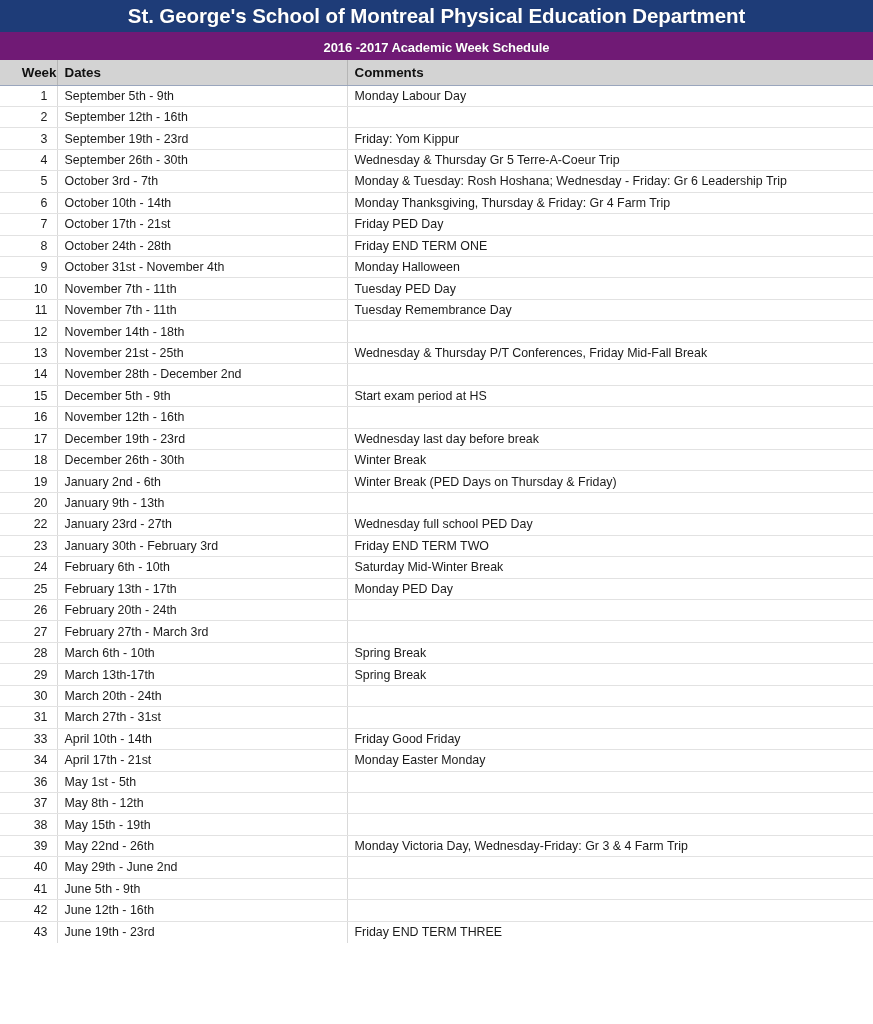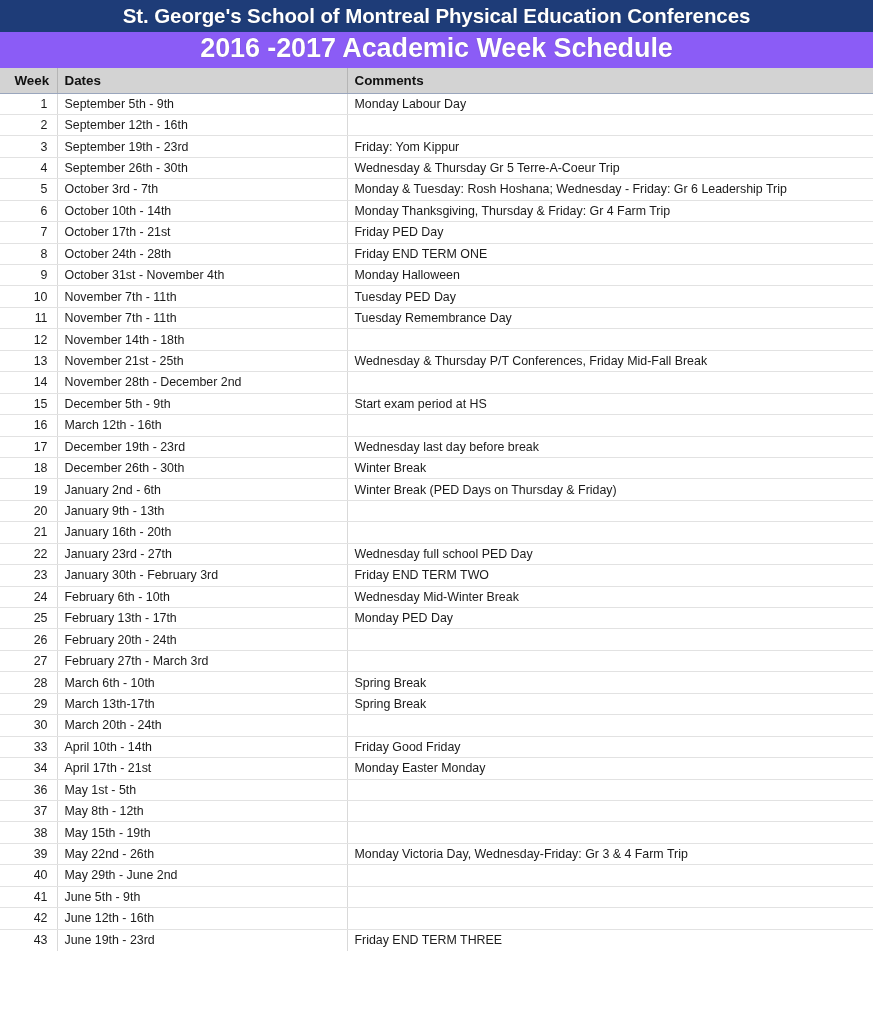--- a/index.html
+++ b/index.html
@@ -31,24 +31,24 @@
     letter-spacing: -0.1px;
     text-shadow: 0 0 1px rgba(0,0,0,0.35);
   }
   .banner-primary {
     background: #1e3c78;
     height: 32px;
     line-height: 32px;
     font-size: 20.5px;
   }
   .banner-secondary {
-    background: #8b5cf6;
-    height: 36px;
+    background: #701a75;
+    height: 28px;
     line-height: 32px;
-    font-size: 27px;
+    font-size: 13px;
   }
 
   
   table.schedule {
     width: 873px;
     border-collapse: collapse;
     table-layout: fixed;
     font-size: 12.4px;
     color: #1b1b1b;
   }
@@ -63,21 +63,21 @@
     color: #111111;
     height: 25px;
     padding: 0 0 0 7px;
     text-align: left;
     border-right: 1px solid #b5b5b5;
     border-bottom: 1px solid #9aa6bd;
     vertical-align: middle;
     box-sizing: border-box;
     white-space: nowrap;
   }
-  thead th.th-week { text-align: center; }
+  thead th.th-week { text-align: right; }
   thead th:last-child { border-right: none; }
 
   tbody td {
     height: 21.45px;
     padding: 0 0 0 7px;
     border-bottom: 1px solid #e2e2e2;
     border-right: 1px solid #d9d9d9;
     vertical-align: middle;
     box-sizing: border-box;
     white-space: nowrap;
@@ -93,21 +93,21 @@
   }
   tbody tr:last-child td {
     border-bottom: none;
   }
 </style>
 </head>
 <body>
 
 <div id="page">
 
-  <div class="banner banner-primary">St. George's School of Montreal Physical Education Conferences</div>
+  <div class="banner banner-primary">St. George's School of Montreal Physical Education Department</div>
 
   <div class="banner banner-secondary">2016 -2017 Academic Week Schedule</div>
 
   <table class="schedule">
     <colgroup>
       <col class="c-week">
       <col class="c-dates">
       <col class="c-comm">
     </colgroup>
     <thead>
@@ -188,21 +188,21 @@
           <td class="cell-dates">November 28th - December 2nd</td>
           <td class="cell-comments"></td>
         </tr>
         <tr>
           <td class="cell-week">15</td>
           <td class="cell-dates">December 5th - 9th</td>
           <td class="cell-comments">Start exam period at HS</td>
         </tr>
         <tr>
           <td class="cell-week">16</td>
-          <td class="cell-dates">March 12th - 16th</td>
+          <td class="cell-dates">November 12th - 16th</td>
           <td class="cell-comments"></td>
         </tr>
         <tr>
           <td class="cell-week">17</td>
           <td class="cell-dates">December 19th - 23rd</td>
           <td class="cell-comments">Wednesday last day before break</td>
         </tr>
         <tr>
           <td class="cell-week">18</td>
           <td class="cell-dates">December 26th - 30th</td>
@@ -212,38 +212,33 @@
           <td class="cell-week">19</td>
           <td class="cell-dates">January 2nd - 6th</td>
           <td class="cell-comments">Winter Break (PED Days on Thursday &amp; Friday)</td>
         </tr>
         <tr>
           <td class="cell-week">20</td>
           <td class="cell-dates">January 9th - 13th</td>
           <td class="cell-comments"></td>
         </tr>
         <tr>
-          <td class="cell-week">21</td>
-          <td class="cell-dates">January 16th - 20th</td>
-          <td class="cell-comments"></td>
-        </tr>
-        <tr>
           <td class="cell-week">22</td>
           <td class="cell-dates">January 23rd - 27th</td>
           <td class="cell-comments">Wednesday full school PED Day</td>
         </tr>
         <tr>
           <td class="cell-week">23</td>
           <td class="cell-dates">January 30th - February 3rd</td>
           <td class="cell-comments">Friday END TERM TWO</td>
         </tr>
         <tr>
           <td class="cell-week">24</td>
           <td class="cell-dates">February 6th - 10th</td>
-          <td class="cell-comments">Wednesday Mid-Winter Break</td>
+          <td class="cell-comments">Saturday Mid-Winter Break</td>
         </tr>
         <tr>
           <td class="cell-week">25</td>
           <td class="cell-dates">February 13th - 17th</td>
           <td class="cell-comments">Monday PED Day</td>
         </tr>
         <tr>
           <td class="cell-week">26</td>
           <td class="cell-dates">February 20th - 24th</td>
           <td class="cell-comments"></td>
@@ -262,20 +257,25 @@
           <td class="cell-week">29</td>
           <td class="cell-dates">March 13th-17th</td>
           <td class="cell-comments">Spring Break</td>
         </tr>
         <tr>
           <td class="cell-week">30</td>
           <td class="cell-dates">March 20th - 24th</td>
           <td class="cell-comments"></td>
         </tr>
         <tr>
+          <td class="cell-week">31</td>
+          <td class="cell-dates">March 27th - 31st</td>
+          <td class="cell-comments"></td>
+        </tr>
+        <tr>
           <td class="cell-week">33</td>
           <td class="cell-dates">April 10th - 14th</td>
           <td class="cell-comments">Friday Good Friday</td>
         </tr>
         <tr>
           <td class="cell-week">34</td>
           <td class="cell-dates">April 17th - 21st</td>
           <td class="cell-comments">Monday Easter Monday</td>
         </tr>
         <tr>

